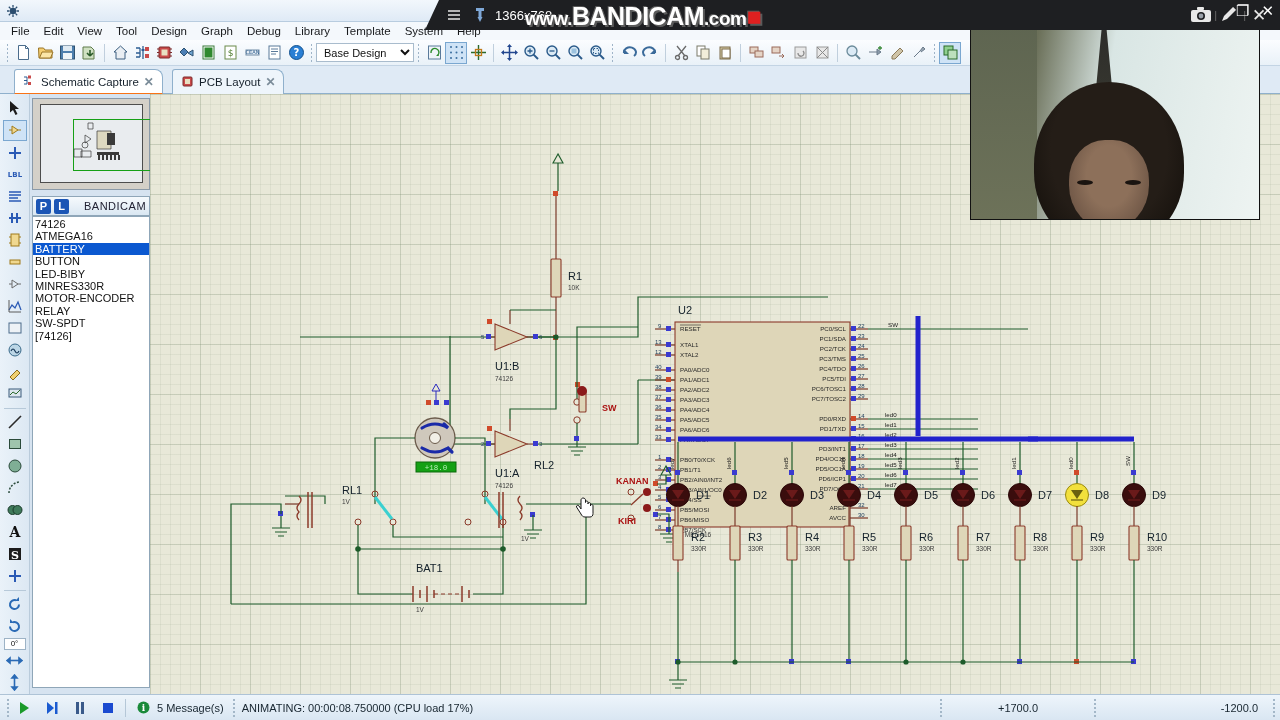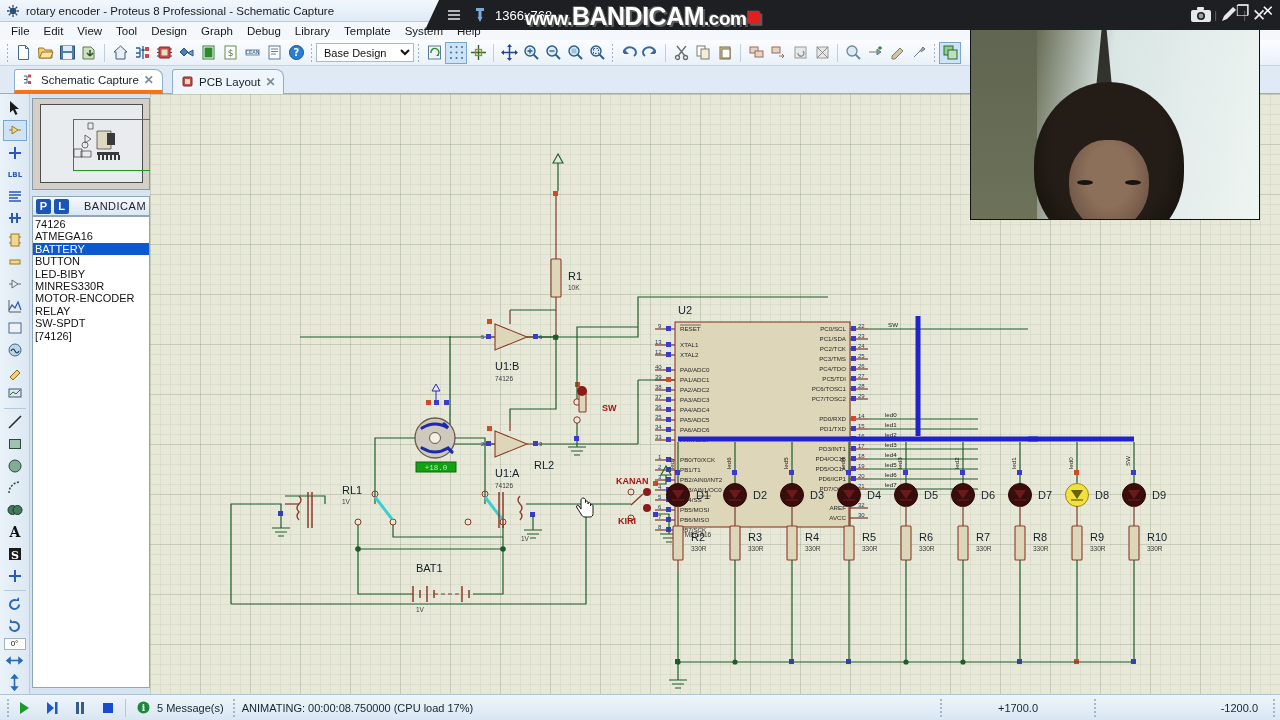--- a/index.html
+++ b/index.html
@@ -45,21 +45,21 @@
   
   #tabbar{
     position:absolute; left:0; top:66px; width:1280px; height:28px;
     background:#dfeaf5; border-bottom:1px solid #8fb0cc;
   }
   .tab{
     position:absolute; top:3px; height:25px; display:flex;align-items:center;
     padding:0 8px; font-size:11.5px; border:1px solid #8fb0cc; border-bottom:none;
     border-radius:3px 8px 0 0; background:#eef5fb; color:#15202b; gap:5px;
   }
-  .tab.active{ background:#ffffff; border-bottom:4px solid #f97316; }
+  .tab.active{ background:#ffffff; border-bottom:1px solid #f97316; }
   .tabclose{ color:#7b8c99; font-size:12px; font-weight:bold;}
   
   #lefttools{
     position:absolute; left:0; top:94px; width:30px; height:600px;
     background:linear-gradient(90deg,#eaf2f9,#dce8f3);
     border-right:1px solid #b9cbdb;
     display:flex; flex-direction:column; align-items:center; padding-top:4px;
   }
   .ltool{ width:24px;height:24px; display:flex;align-items:center;justify-content:center;
           margin-bottom:1px; position:relative;}
@@ -167,21 +167,20 @@
 
 <div id="titlebar">
   <span class="ticon">
     <svg width="14" height="14" viewBox="0 0 14 14">
       <circle cx="7" cy="7" r="3.2" fill="#2b4d6f"></circle>
       <g stroke="#2b4d6f" stroke-width="1.3">
         <path d="M7 1v2.5M7 10.5V13M1 7h2.5M10.5 7H13M2.8 2.8l1.8 1.8M9.4 9.4l1.8 1.8M11.2 2.8L9.4 4.6M4.6 9.4l-1.8 1.8"></path>
       </g>
     </svg>
   </span>
-  <span class="ttext">rotary encoder - Proteus 8 Professional - Schematic Capture</span>
 </div>
 
 <div id="menubar">
   <div class="mi">File</div>
   <div class="mi">Edit</div>
   <div class="mi">View</div>
   <div class="mi">Tool</div>
   <div class="mi">Design</div>
   <div class="mi">Graph</div>
   <div class="mi">Debug</div>

